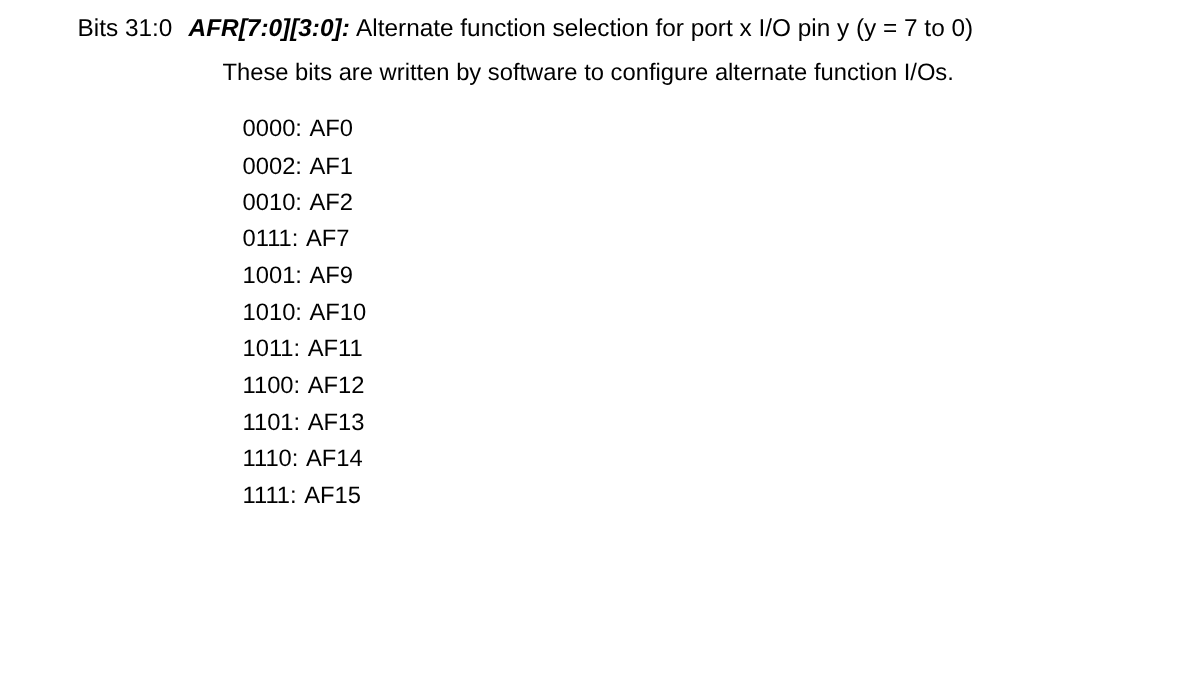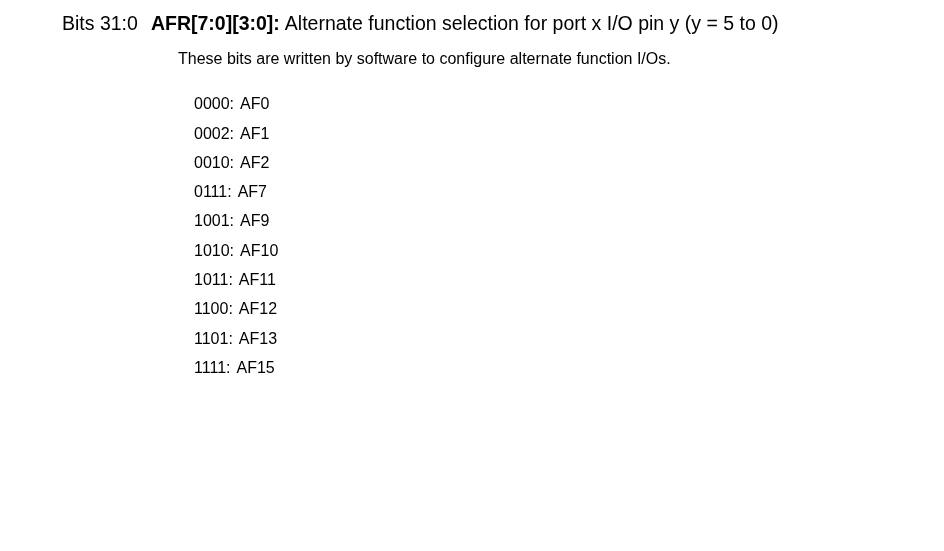--- a/index.html
+++ b/index.html
@@ -32,32 +32,33 @@
     font-size: 19.5px;
     line-height: 29.3px;
   }
   .bits-label {
     display: inline;
   }
   .field-name {
     display: inline;
     font-weight: bold;
     margin-left: 13px;
+    font-style: italic;
   }
   .field-summary {
     display: inline;
     margin-left: 5px;
   }
 
   
   .body-block {
     position: absolute;
     left: 178px;
     top: 44px;
-    font-size: 16px;
+    font-size: 19px;
     line-height: 29.3px;
   }
   .body-note {
     white-space: nowrap;
   }
 
   .encoding-list {
     list-style: none;
     margin: 16px;
     padding: 0;
@@ -74,21 +75,21 @@
   .encoding-value {
     margin-left: 6px;
   }
 </style>
 </head>
 <body>
 
 <div class="register-description">
 
   <div class="bits-line">
-    <span class="bits-label">Bits 31:0</span><span class="field-name">AFR[7:0][3:0]:</span><span class="field-summary">Alternate function selection for port x I/O pin y (y = 5 to 0)</span>
+    <span class="bits-label">Bits 31:0</span><span class="field-name">AFR[7:0][3:0]:</span><span class="field-summary">Alternate function selection for port x I/O pin y (y = 7 to 0)</span>
   </div>
 
   <div class="body-block">
 
     <div class="body-note">These bits are written by software to configure alternate function I/Os.</div>
 
     <div class="encoding-list">
 
       <div class="encoding-row">
         <span class="encoding-code">0000</span><span class="encoding-sep">:</span><span class="encoding-value">AF0</span>
@@ -124,20 +125,23 @@
       </div>
 
       <div class="encoding-row">
         <span class="encoding-code">1100</span><span class="encoding-sep">:</span><span class="encoding-value">AF12</span>
       </div>
 
       <div class="encoding-row">
         <span class="encoding-code">1101</span><span class="encoding-sep">:</span><span class="encoding-value">AF13</span>
       </div>
 
+      <div class="encoding-row">
+        <span class="encoding-code">1110</span><span class="encoding-sep">:</span><span class="encoding-value">AF14</span>
+      </div>
 
       <div class="encoding-row">
         <span class="encoding-code">1111</span><span class="encoding-sep">:</span><span class="encoding-value">AF15</span>
       </div>
 
     </div>
   </div>
 </div>
 
 </body></html>

